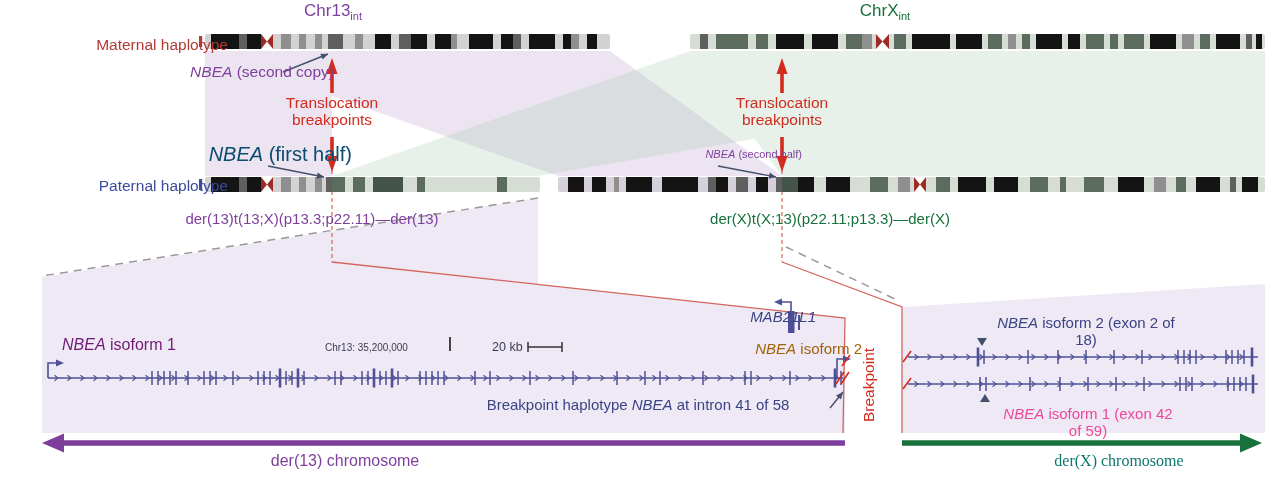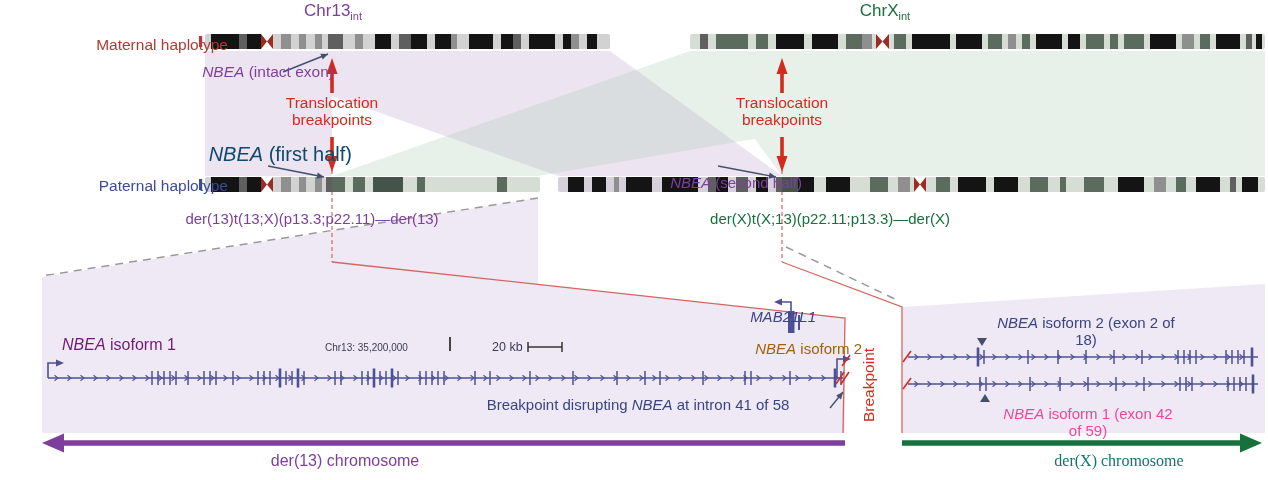--- a/index.html
+++ b/index.html
@@ -394,47 +394,47 @@
     </svg></div>
 
 <div class="lbl cx" style="left:333px;top:2px;font-size:17px;color:#7e3f9c;"><span>Chr13</span><span class="sub">int</span></div>
 
 <div class="lbl cx" style="left:885px;top:2px;font-size:17px;color:#17713c;"><span>ChrX</span><span class="sub">int</span></div>
 
 <div class="lbl ra" style="left:0;width:196px;top:36px;font-size:15.5px;color:#b23a33;">Maternal haplotype</div>
 
 <div class="lbl ra" style="left:0;width:196px;top:177px;font-size:15.5px;color:#3c4b9c;">Paternal haplotype</div>
 
-<div class="lbl ra" style="left:0;width:302px;top:63px;font-size:15.5px;color:#7e3f9c;"><span class="it">NBEA</span><span> (intact exon)</span></div>
+<div class="lbl ra" style="left:0;width:302px;top:63px;font-size:15.5px;color:#7e3f9c;"><span class="it">NBEA</span><span> (second copy)</span></div>
 
 <div class="lbl cx" style="left:332px;top:94px;font-size:15.5px;color:#d32b1e;">Translocation
 breakpoints</div>
 
 <div class="lbl cx" style="left:782px;top:94px;font-size:15.5px;color:#d32b1e;">Translocation
 breakpoints</div>
 
 <div class="lbl ra" style="left:0;width:320px;top:146px;font-size:20px;color:#0c4a6e;"><span class="it">NBEA</span><span> (first half)</span></div>
 
-<div class="lbl ra" style="left:0;width:770px;top:146px;font-size:15px;color:#7e3f9c;margin-top:28px;"><span class="it">NBEA</span><span> (second half)</span></div>
+<div class="lbl ra" style="left:0;width:770px;top:146px;font-size:11px;color:#7e3f9c;"><span class="it">NBEA</span><span> (second half)</span></div>
 
 <div class="lbl cx" style="left:312px;top:210px;font-size:15px;color:#7e3f9c;">der(13)t(13;X)(p13.3;p22.11)—der(13)</div>
 
 <div class="lbl cx" style="left:830px;top:210px;font-size:15px;color:#17713c;">der(X)t(X;13)(p22.11;p13.3)—der(X)</div>
 
 <div class="lbl" style="left:62px;top:336px;font-size:16px;color:#701a75;"><span class="it">NBEA</span><span> isoform 1</span></div>
 
 <div class="lbl" style="left:325px;top:339px;font-size:10px;color:#3b3b52;">Chr13: 35,200,000</div>
 
 <div class="lbl" style="left:492px;top:339px;font-size:12.5px;color:#3b3b52;">20 kb</div>
 
 <div class="lbl ra it" style="left:0;width:784px;top:308px;font-size:15px;color:#3a4484;">MAB21L1</div>
 
 <div class="lbl ra" style="left:0;width:830px;top:340px;font-size:15px;color:#a16207;"><span class="it">NBEA</span><span> isoform 2</span></div>
 
-<div class="lbl cx" style="left:638px;top:396px;font-size:15px;color:#3a4484;"><span>Breakpoint disrupting </span><span class="it">NBEA</span><span> at intron 41 of 58</span></div>
+<div class="lbl cx" style="left:638px;top:396px;font-size:15px;color:#3a4484;"><span>Breakpoint haplotype </span><span class="it">NBEA</span><span> at intron 41 of 58</span></div>
 
 <div class="lbl vert" style="left:860px;top:336px;height:98px;width:26px;font-size:15.5px;color:#d32b1e;">Breakpoint</div>
 
 <div class="lbl cx" style="left:1086px;top:314px;font-size:15px;color:#3a4484;"><span class="it">NBEA</span><span> isoform 2 (exon 2 of 18)</span></div>
 
 <div class="lbl cx" style="left:1088px;top:405px;font-size:15px;color:#ec4899;"><span class="it">NBEA</span><span> isoform 1 (exon 42 of 59)</span></div>
 
 <div class="lbl cx" style="left:345px;top:452px;font-size:16px;color:#7e3f9c;">der(13) chromosome</div>
 
 <div class="lbl cx" style="left:1119px;top:452px;font-size:16px;color:#0f766e;font-family:Liberation Serif, serif;">der(X) chromosome</div>

